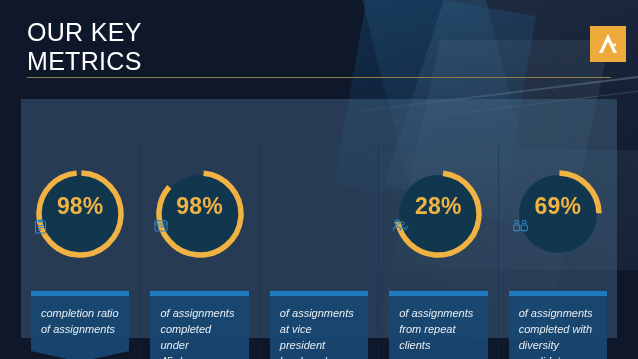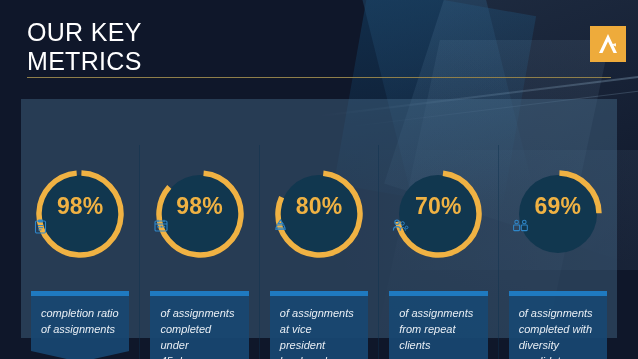--- a/index.html
+++ b/index.html
@@ -171,49 +171,35 @@
       </div>
       <div class="cardwrap">
         <div class="cardbar"></div>
         <div class="card">of assignments
 completed under
 45 days</div>
       </div>
     </div>
 
     <div class="col">
-      <div class="donut">
-        <div class="hub"></div>
-        <svg width="92" height="92" viewBox="0 0 92 92">
-          <circle cx="46" cy="46" r="41" fill="none" stroke="#f0b243" stroke-width="5.5" stroke-linecap="butt" stroke-dasharray="206 258" transform="rotate(-84 46 46)"></circle>
-        </svg>
-        <div class="pct">80%</div>
-        <div class="ico">
-          <svg width="15" height="13" viewBox="0 0 15 13">
-            <path d="M7.5 1 L10 4.6 H5 Z" fill="none" stroke="#2f86c8" stroke-width="1.1"></path>
-            <path d="M4.2 6 H10.8 L12 9 H3 Z" fill="none" stroke="#2f86c8" stroke-width="1.1"></path>
-            <path d="M2.2 10.2 H12.8" stroke="#2f86c8" stroke-width="1.3"></path>
-          </svg>
-        </div>
-      </div>
       <div class="cardwrap">
         <div class="cardbar"></div>
         <div class="card">of assignments
 at vice president
 level or above</div>
       </div>
     </div>
 
     <div class="col">
       <div class="donut">
         <div class="hub"></div>
         <svg width="92" height="92" viewBox="0 0 92 92">
           <circle cx="46" cy="46" r="41" fill="none" stroke="#f0b243" stroke-width="5.5" stroke-linecap="butt" stroke-dasharray="180 258" transform="rotate(-83 46 46)"></circle>
         </svg>
-        <div class="pct">70%</div>
+        <div class="pct">28%</div>
         <div class="ico">
           <svg width="17" height="13" viewBox="0 0 17 13">
             <circle cx="5" cy="3.2" r="2.2" fill="none" stroke="#2f86c8" stroke-width="1.1"></circle>
             <path d="M1.4 11.4c0-2.3 1.6-3.8 3.6-3.8s3.6 1.5 3.6 3.8" fill="none" stroke="#2f86c8" stroke-width="1.1"></path>
             <circle cx="10.6" cy="4.4" r="1.7" fill="none" stroke="#2f86c8" stroke-width="1"></circle>
             <path d="M8 11.6c0-1.9 1.2-3.1 2.7-3.1s2.7 1.2 2.7 3.1" fill="none" stroke="#2f86c8" stroke-width="1"></path>
             <circle cx="14.6" cy="8.4" r="1.3" fill="none" stroke="#2f86c8" stroke-width=".9"></circle>
           </svg>
         </div>
       </div>

